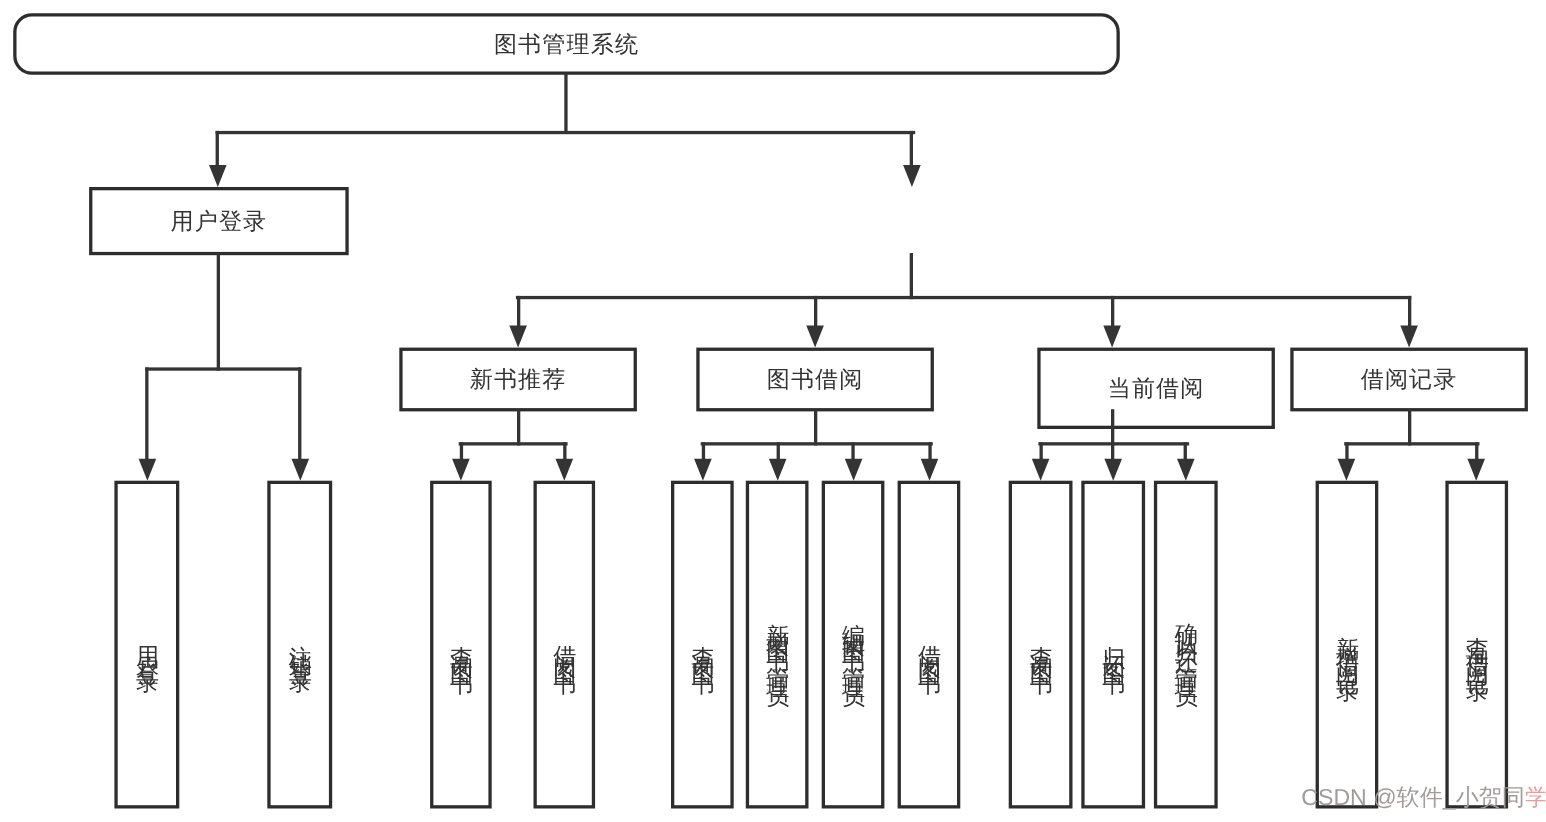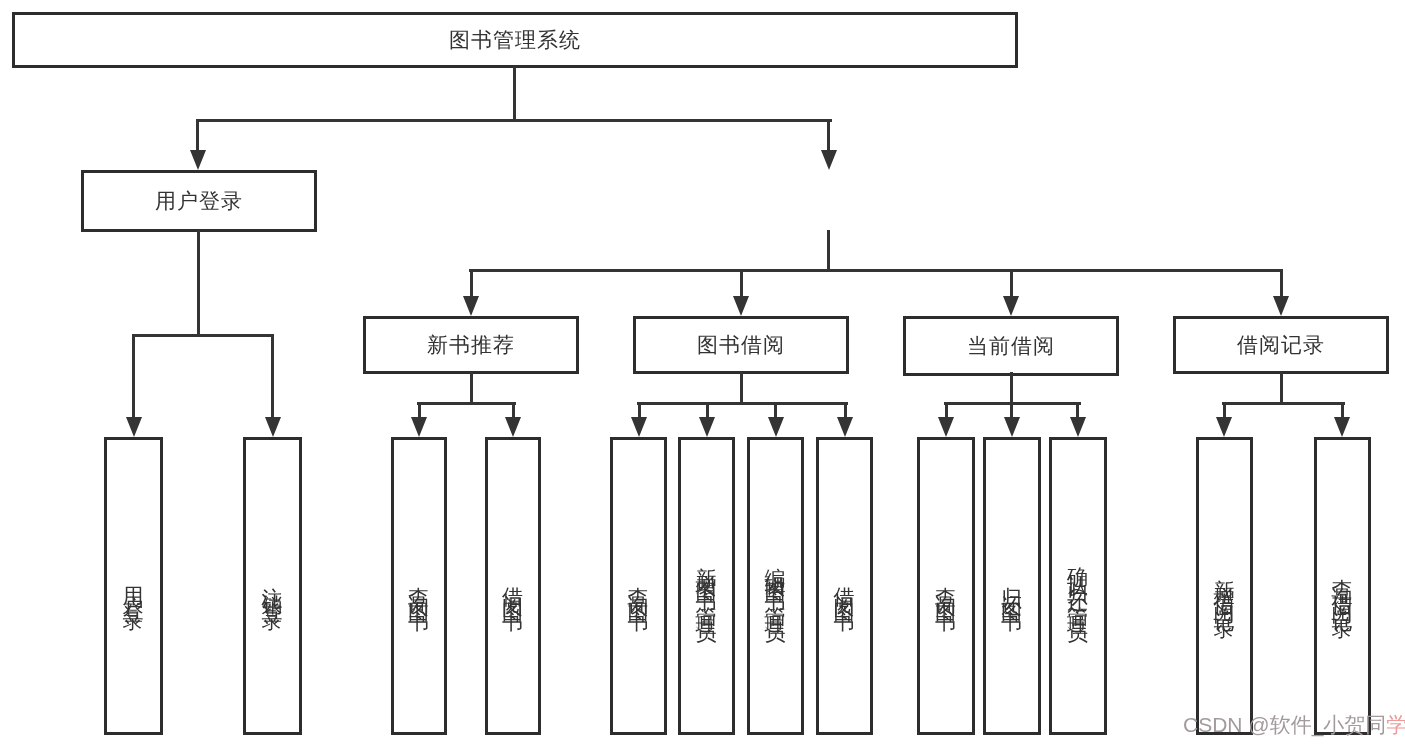--- a/index.html
+++ b/index.html
@@ -48,21 +48,21 @@
     color: #a39a9b;
     z-index: 9;
   }
   .watermark .accent { color: #ec9b9b; }
 </style>
 </head>
 <body>
 
 <div class="canvas">
 
-  <div class="box" style="left:12px;top:12px;width:1006px;height:56px;">
+  <div class="box" style="left:12px;top:12px;width:1006px;height:56px;border-radius:17px;">
     <span>图书管理系统</span>
   </div>
 
   <div class="vline" style="left:513px;top:66px;height:55px;"></div>
   <div class="hline" style="left:196px;top:119px;width:636px;"></div>
   <div class="vline" style="left:196px;top:119px;height:34px;"></div>
   <div class="arrow" style="left:190px;top:150px;"></div>
   <div class="vline" style="left:827px;top:119px;height:34px;"></div>
   <div class="arrow" style="left:821px;top:150px;"></div>
 
@@ -87,21 +87,21 @@
   <div class="arrow" style="left:1003px;top:296px;"></div>
   <div class="vline" style="left:1280px;top:269px;height:31px;"></div>
   <div class="arrow" style="left:1273px;top:296px;"></div>
 
   <div class="box" style="left:633px;top:316px;width:216px;height:58px;">
     <span>图书借阅</span>
   </div>
   <div class="box" style="left:363px;top:316px;width:216px;height:58px;">
     <span>新书推荐</span>
   </div>
-  <div class="box" style="left:903px;top:316px;width:216px;height:60px;justify-content:center;">
+  <div class="box" style="left:943px;top:316px;width:216px;height:74px;justify-content:center;">
     <span>当前借阅</span>
   </div>
   <div class="box" style="left:1173px;top:316px;width:216px;height:58px;">
     <span>借阅记录</span>
   </div>
 
   <div class="vline" style="left:470px;top:372px;height:33px;"></div>
   <div class="hline" style="left:417px;top:402px;width:99px;"></div>
   <div class="vline" style="left:418px;top:402px;height:20px;"></div>
   <div class="arrow" style="left:411px;top:417px;"></div>

